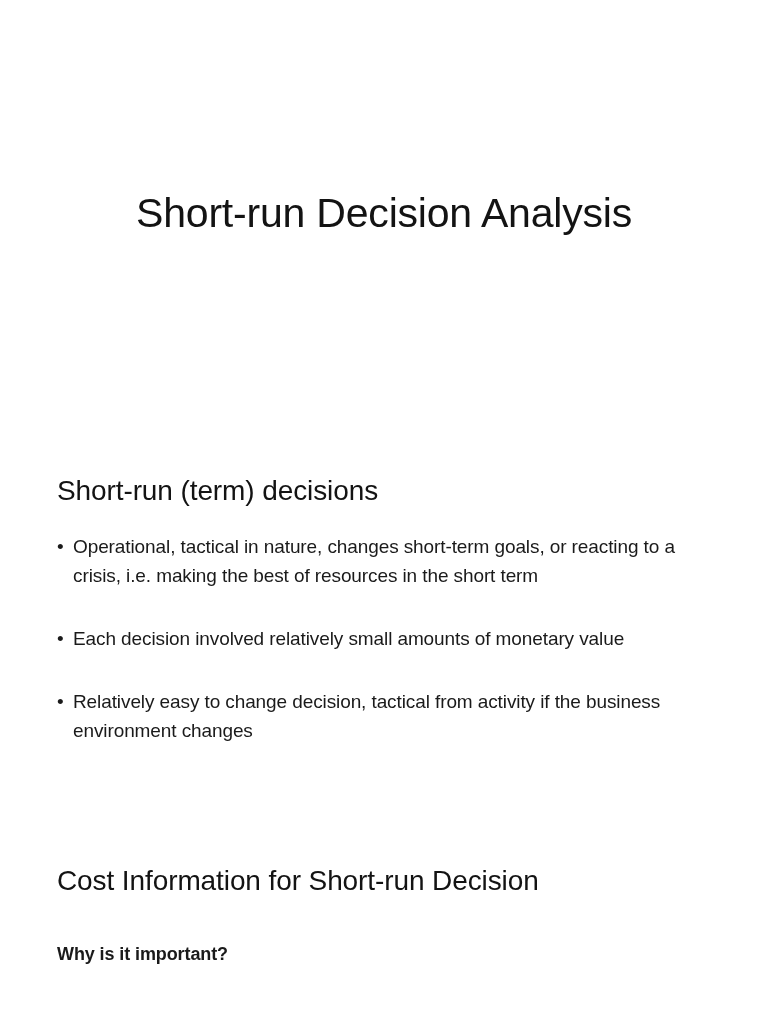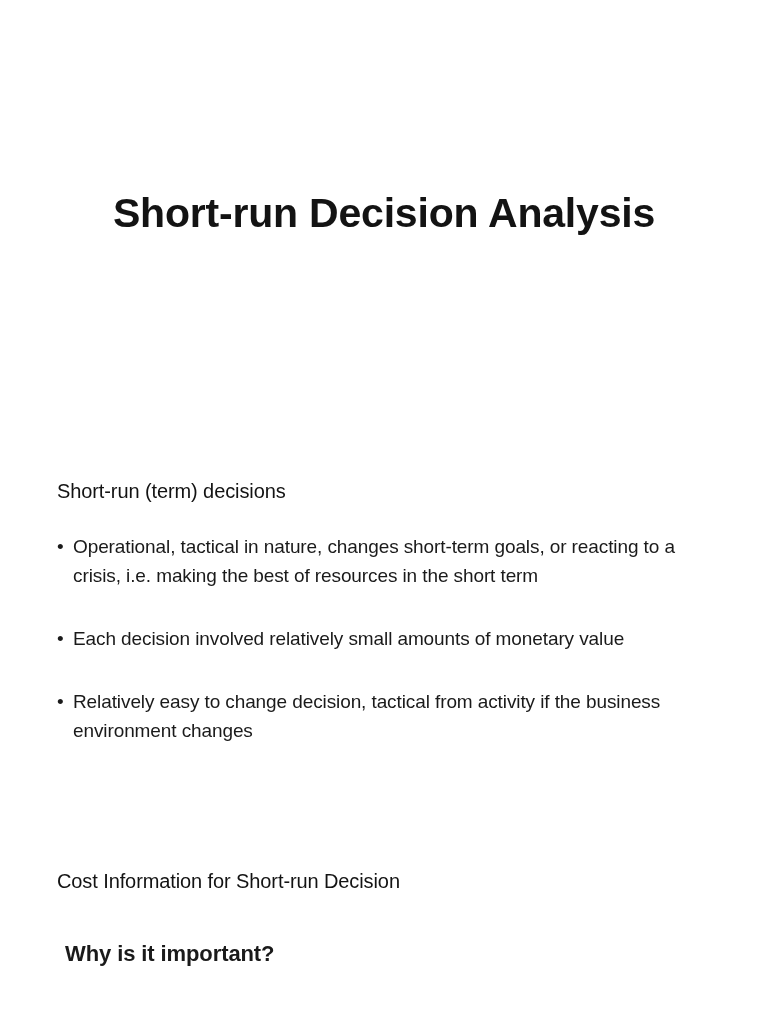--- a/index.html
+++ b/index.html
@@ -24,36 +24,36 @@
   }
 
   
   .deck-title {
     position: absolute;
     top: 160px;
     left: 0;
     width: 768px;
     text-align: center;
     font-size: 41px;
-    font-weight: 700;
+    font-weight: 400;
     line-height: 52px;
     letter-spacing: -0.2px;
     color: #131313;
     white-space: nowrap;
   }
 
   
   .section-one {
     position: absolute;
     top: 472px;
     left: 57px;
     width: 660px;
   }
   .section-heading {
-    font-size: 20px;
+    font-size: 28px;
     font-weight: 400;
     line-height: 38px;
     color: #131313;
     letter-spacing: -0.1px;
     margin: 0;
   }
 
   .bullet-list {
     margin: 0;
     padding: 0;
@@ -85,23 +85,23 @@
   }
 
   
   .section-two {
     position: absolute;
     top: 862px;
     left: 57px;
     width: 660px;
   }
   .subquestion {
-    margin: 8px;
+    margin: 0;
     margin-top: 41px;
-    font-size: 22px;
+    font-size: 18px;
     font-weight: 600;
     line-height: 26px;
     color: #1a1a1a;
     letter-spacing: -0.1px;
   }
 </style>
 </head>
 <body>
 
 <div class="slide-page">

